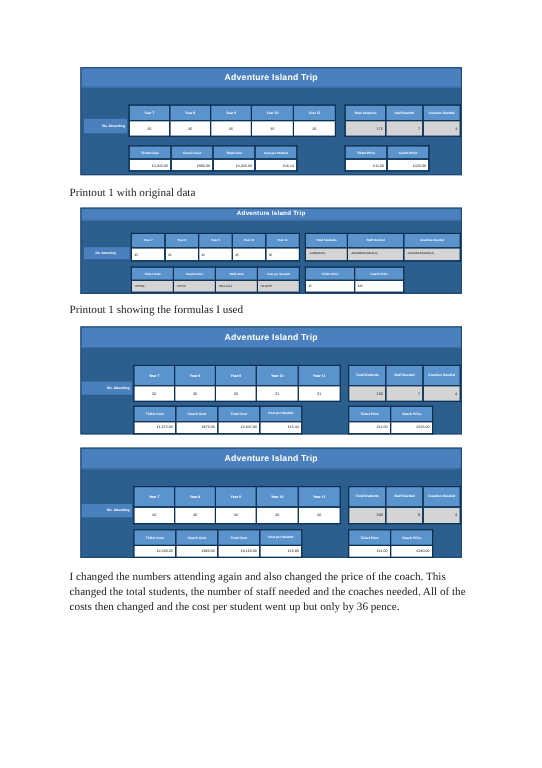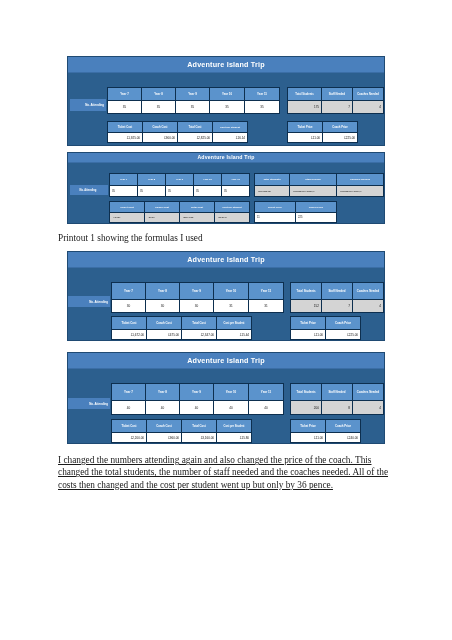--- a/index.html
+++ b/index.html
@@ -175,20 +175,21 @@
         </tr>
         <tr>
           <td class="val r t-tiny" style="height:9px;font-size:3px;">£11.00</td>
           <td class="val r t-tiny" style="font-size:3px;">£225.00</td>
         </tr>
       </tbody>
         </table>
     </div>
   </div>
 
+  <div class="caption" style="margin:9px 0 0 58px;">Printout 1 with original data</div>
 
   <div class="sheet" style="width:318px;height:72px;margin-top:6px;">
     <div class="sheet-title" style="font-size:5.2px;padding:2px 0;">Adventure Island Trip</div>
     <div class="sheet-body" style="height:58px;">
 
       <div class="rowlabel abs" style="left:2px;top:22px;width:38px;height:10px;font-size:2.6px;justify-content:center;">No. Attending</div>
 
       <table class="xl abs" style="left:41px;top:10px;width:135px;">
         <tbody>
             <tr>
@@ -395,15 +396,15 @@
         </tr>
         <tr>
           <td class="val r" style="height:9px;font-size:3px;">£11.00</td>
           <td class="val r" style="font-size:3px;">£240.00</td>
         </tr>
       </tbody>
         </table>
     </div>
   </div>
 
-  <div class="para" style="margin:10px 58px 12px 58px;width:336px;text-decoration:underline;">I changed the numbers attending again and also changed the price of the coach. This changed the total students, the number of staff needed and the coaches needed.  All of the costs then changed and the cost per student went up but only by 36 pence.</div>
+  <div class="para" style="margin:10px 58px 12px 58px;width:336px;">I changed the numbers attending again and also changed the price of the coach. This changed the total students, the number of staff needed and the coaches needed.  All of the costs then changed and the cost per student went up but only by 36 pence.</div>
 
 </div>
 
 </body></html>

